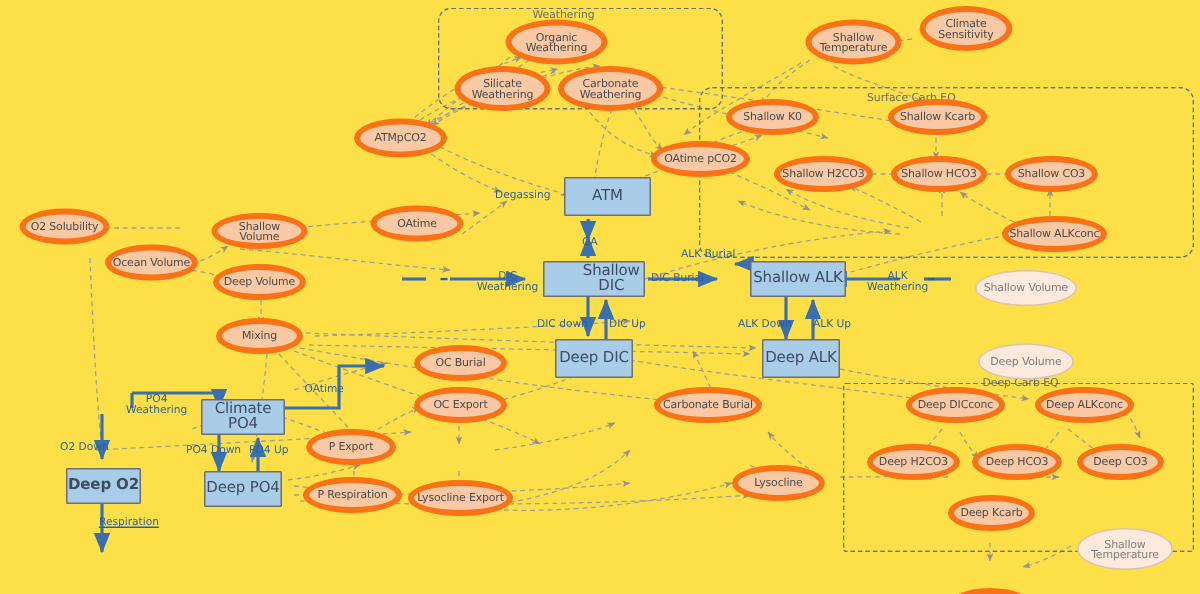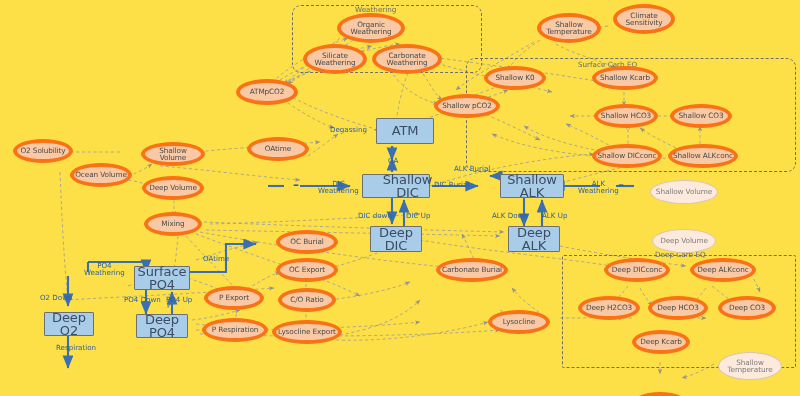--- a/index.html
+++ b/index.html
@@ -30,21 +30,21 @@
     font-size:7.3px;
   }
   .aux.ghost{
     background:#fdeadd;
     border:1px solid #d8c3b5;
     color:#7d7d7d;
   }
   .stock{
     background:#a9cde9;
     border:1.2px solid #6f6f6f;
-    font-size:13px;
+    font-size:10px;
     color:#3b4c63;
     border-radius:1px;
   }
   .group{
     position:absolute;
     border:1.1px dashed #6e6e6e;
     border-radius:9px;
     box-sizing:border-box;
     z-index:1;
     background:transparent;
@@ -230,56 +230,55 @@
       <path d="M68,276 L68,306" marker-end="url(#bh)"></path>
       <path d="M68,332 L68,368" marker-end="url(#bh)"></path>
     </g>
   </svg>
 
   <div class="node stock" style="left:376px;top:118px;width:58px;height:26px;">ATM</div>
   <div class="node stock" style="left:362px;top:174px;width:68px;height:24px;padding-left:23px;">Shallow DIC</div>
   <div class="node stock" style="left:370px;top:226px;width:52px;height:26px;">Deep DIC</div>
   <div class="node stock" style="left:500px;top:174px;width:64px;height:24px;">Shallow ALK</div>
   <div class="node stock" style="left:508px;top:226px;width:52px;height:26px;">Deep ALK</div>
-  <div class="node stock" style="left:134px;top:266px;width:56px;height:24px;">Surface PO4</div>
+  <div class="node stock" style="left:134px;top:266px;width:56px;height:24px;">Climate PO4</div>
   <div class="node stock" style="left:136px;top:314px;width:52px;height:24px;">Deep PO4</div>
-  <div class="node stock" style="left:44px;top:312px;width:50px;height:24px;">Deep O2</div>
+  <div class="node stock" style="left:44px;top:312px;width:50px;height:24px;font-weight:bold;">Deep O2</div>
 
   <div class="node aux" style="left:337px;top:13px;width:68px;height:30px;">Organic
 Weathering</div>
   <div class="node aux" style="left:303px;top:44px;width:64px;height:30px;">Silicate
 Weathering</div>
   <div class="node aux" style="left:372px;top:44px;width:70px;height:30px;">Carbonate
 Weathering</div>
 
   <div class="node aux" style="left:236px;top:79px;width:62px;height:26px;">ATMpCO2</div>
   <div class="node aux" style="left:247px;top:137px;width:62px;height:24px;">OAtime</div>
 
   <div class="node aux" style="left:13px;top:139px;width:60px;height:24px;">O2 Solubility</div>
   <div class="node aux" style="left:70px;top:163px;width:62px;height:24px;">Ocean Volume</div>
   <div class="node aux" style="left:141px;top:142px;width:64px;height:24px;">Shallow Volume</div>
   <div class="node aux" style="left:142px;top:176px;width:62px;height:24px;">Deep Volume</div>
   <div class="node aux" style="left:144px;top:212px;width:58px;height:24px;">Mixing</div>
 
-  <div class="node aux" style="left:434px;top:94px;width:66px;height:24px;">Shallow pCO2</div>
+  <div class="node aux" style="left:434px;top:94px;width:66px;height:24px;">OAtime pCO2</div>
   <div class="node aux" style="left:537px;top:13px;width:64px;height:30px;">Shallow
 Temperature</div>
   <div class="node aux" style="left:613px;top:4px;width:62px;height:30px;">Climate
 Sensitivity</div>
 
   <div class="node aux" style="left:484px;top:66px;width:62px;height:24px;">Shallow K0</div>
   <div class="node aux" style="left:592px;top:66px;width:66px;height:24px;">Shallow Kcarb</div>
+  <div class="node aux" style="left:516px;top:104px;width:66px;height:24px;">Shallow H2CO3</div>
   <div class="node aux" style="left:594px;top:104px;width:64px;height:24px;">Shallow HCO3</div>
   <div class="node aux" style="left:670px;top:104px;width:62px;height:24px;">Shallow CO3</div>
-  <div class="node aux" style="left:592px;top:144px;width:70px;height:24px;">Shallow DICconc</div>
   <div class="node aux" style="left:668px;top:144px;width:70px;height:24px;">Shallow ALKconc</div>
 
   <div class="node aux" style="left:276px;top:230px;width:62px;height:24px;">OC Burial</div>
   <div class="node aux" style="left:276px;top:258px;width:62px;height:24px;">OC Export</div>
-  <div class="node aux" style="left:278px;top:288px;width:58px;height:24px;">C/O Ratio</div>
   <div class="node aux" style="left:272px;top:320px;width:70px;height:24px;">Lysocline Export</div>
   <div class="node aux" style="left:204px;top:286px;width:60px;height:24px;">P Export</div>
   <div class="node aux" style="left:202px;top:318px;width:66px;height:24px;">P Respiration</div>
   <div class="node aux" style="left:436px;top:258px;width:72px;height:24px;">Carbonate Burial</div>
   <div class="node aux" style="left:488px;top:310px;width:62px;height:24px;">Lysocline</div>
 
   <div class="node aux" style="left:604px;top:258px;width:66px;height:24px;">Deep DICconc</div>
   <div class="node aux" style="left:690px;top:258px;width:66px;height:24px;">Deep ALKconc</div>
   <div class="node aux" style="left:578px;top:296px;width:62px;height:24px;">Deep H2CO3</div>
   <div class="node aux" style="left:648px;top:296px;width:60px;height:24px;">Deep HCO3</div>
@@ -304,18 +303,18 @@
   <div class="flowlabel" style="left:578px;top:180px;">ALK
 Weathering</div>
   <div class="flowlabel" style="left:492px;top:212px;">ALK Down</div>
   <div class="flowlabel" style="left:542px;top:212px;">ALK Up</div>
   <div class="flowlabel" style="left:84px;top:262px;">PO4
 Weathering</div>
   <div class="flowlabel" style="left:124px;top:296px;">PO4 Down</div>
   <div class="flowlabel" style="left:166px;top:296px;">PO4 Up</div>
   <div class="flowlabel" style="left:203px;top:255px;">OAtime</div>
   <div class="flowlabel" style="left:40px;top:294px;">O2 Down</div>
-  <div class="flowlabel" style="left:56px;top:344px;">Respiration</div>
+  <div class="flowlabel" style="left:66px;top:344px;text-decoration:underline;">Respiration</div>
 
   <div class="minus" style="left:293px;top:179px;">–</div>
   <div class="minus" style="left:618px;top:179px;">–</div>
 
 </div>
 
 </body></html>

